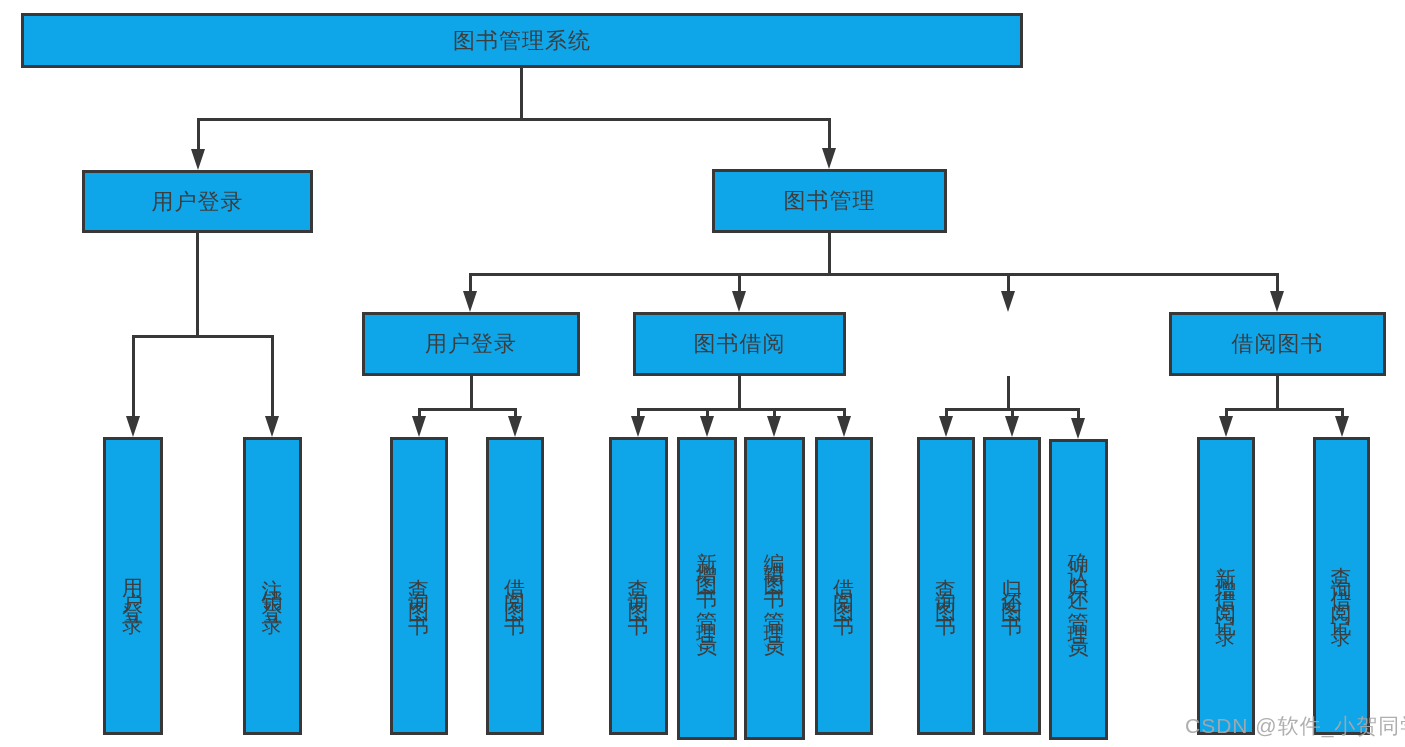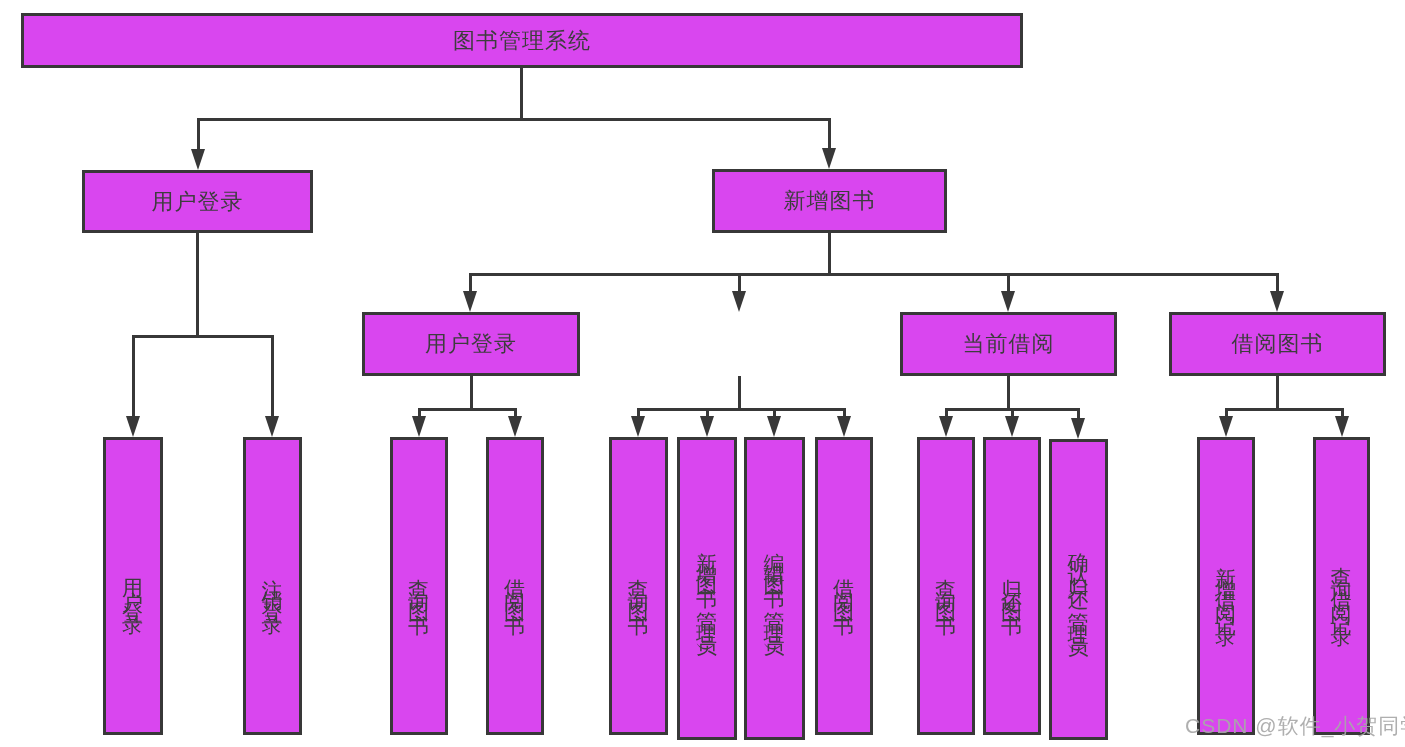--- a/index.html
+++ b/index.html
@@ -1,21 +1,21 @@
 <!DOCTYPE html>
 <html><head>
 <meta charset="utf-8">
 <style>
   html, body { margin:0; padding:0; background:#ffffff; }
   .stage {
     position:relative; width:1405px; height:747px; background:#ffffff;
     font-family:"Liberation Sans", sans-serif; overflow:hidden;
   }
   .box {
-    position:absolute; box-sizing:border-box; background:#d946ef;
+    position:absolute; box-sizing:border-box; background:#0ea5e9;
     border:3px solid #383838; color:#3d3d3d;text-align:center;
   }
   .hbox { display:flex; align-items:center; justify-content:center;
           font-size:22px; letter-spacing:1px; }
   .vbox .vtxt {
     position:absolute; left:50%; top:50%; transform:translate(-50%,-50%);
     writing-mode:vertical-rl; text-orientation:mixed;
     font-size:21px; line-height:1; letter-spacing:12px; white-space:nowrap;
     color:#3d3d3d;
   }
@@ -40,31 +40,31 @@
 
   <div class="box hbox" style="left:21px; top:13px; width:1002px; height:55px;">
     <span>图书管理系统</span>
   </div>
 
   <div class="box hbox" style="left:82px; top:170px; width:231px; height:63px;">
     <span>用户登录</span>
   </div>
 
   <div class="box hbox" style="left:712px; top:169px; width:235px; height:64px;">
-    <span>新增图书</span>
+    <span>图书管理</span>
   </div>
 
   <div class="box hbox" style="left:362px; top:312px; width:218px; height:64px;">
     <span>用户登录</span>
   </div>
 
+  <div class="box hbox" style="left:633px; top:312px; width:213px; height:64px;">
+    <span>图书借阅</span>
+  </div>
 
-  <div class="box hbox" style="left:900px; top:312px; width:217px; height:64px;">
-    <span>当前借阅</span>
-  </div>
 
   <div class="box hbox" style="left:1169px; top:312px; width:217px; height:64px;">
     <span>借阅图书</span>
   </div>
 
   <div class="box vbox" style="left:103px; top:437px; width:60px; height:298px;">
     <span class="vtxt">用户登录</span>
   </div>
   <div class="box vbox" style="left:243px; top:437px; width:59px; height:298px;">
     <span class="vtxt">注销登录</span>

